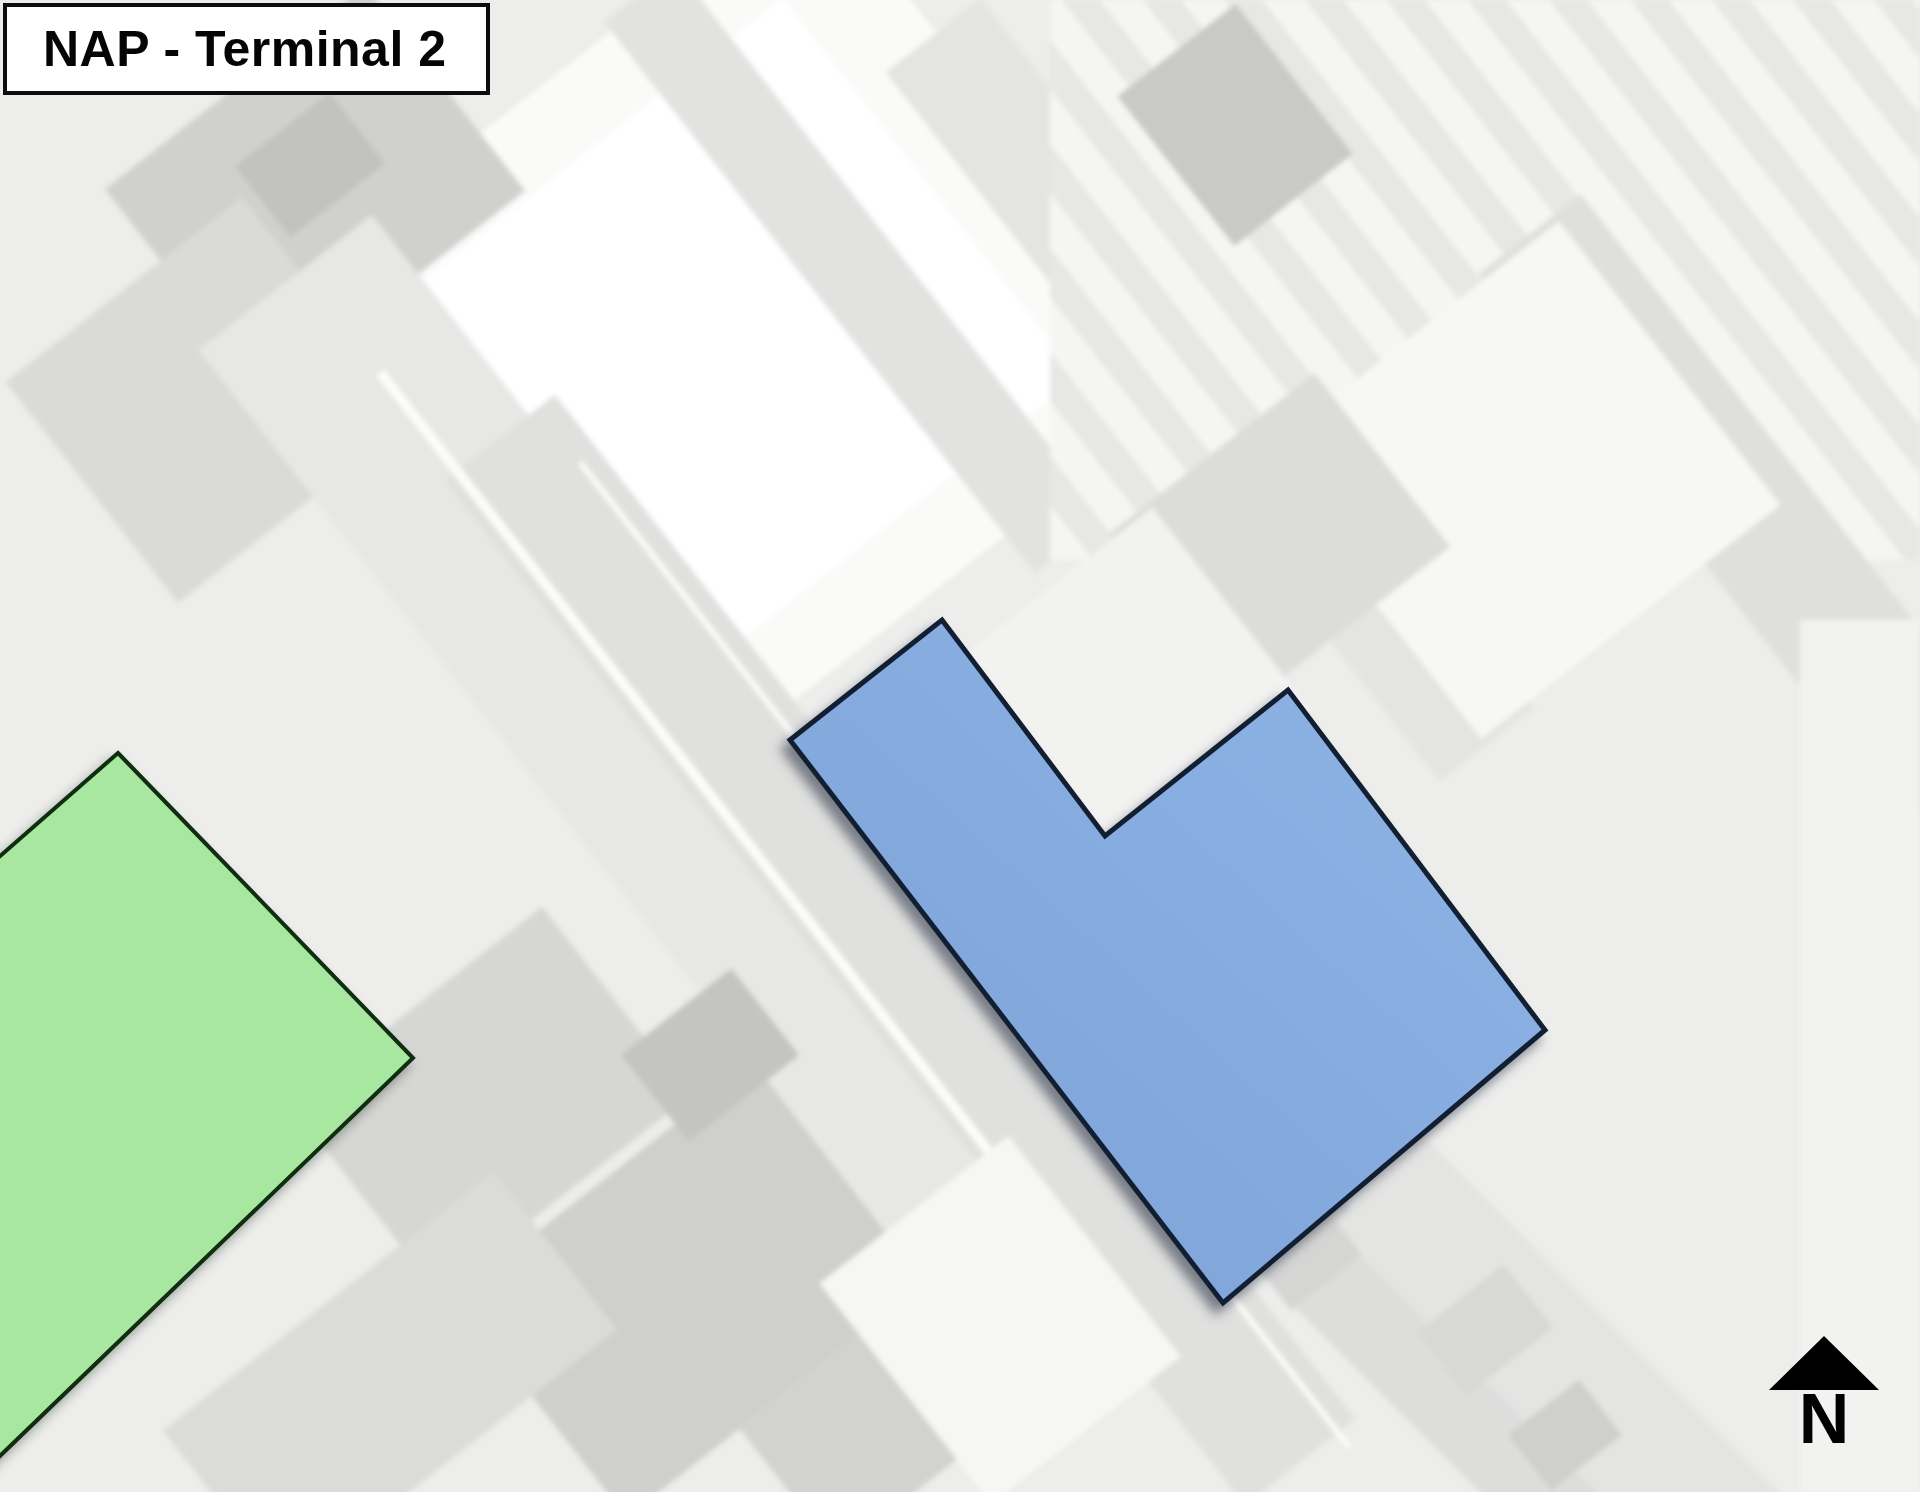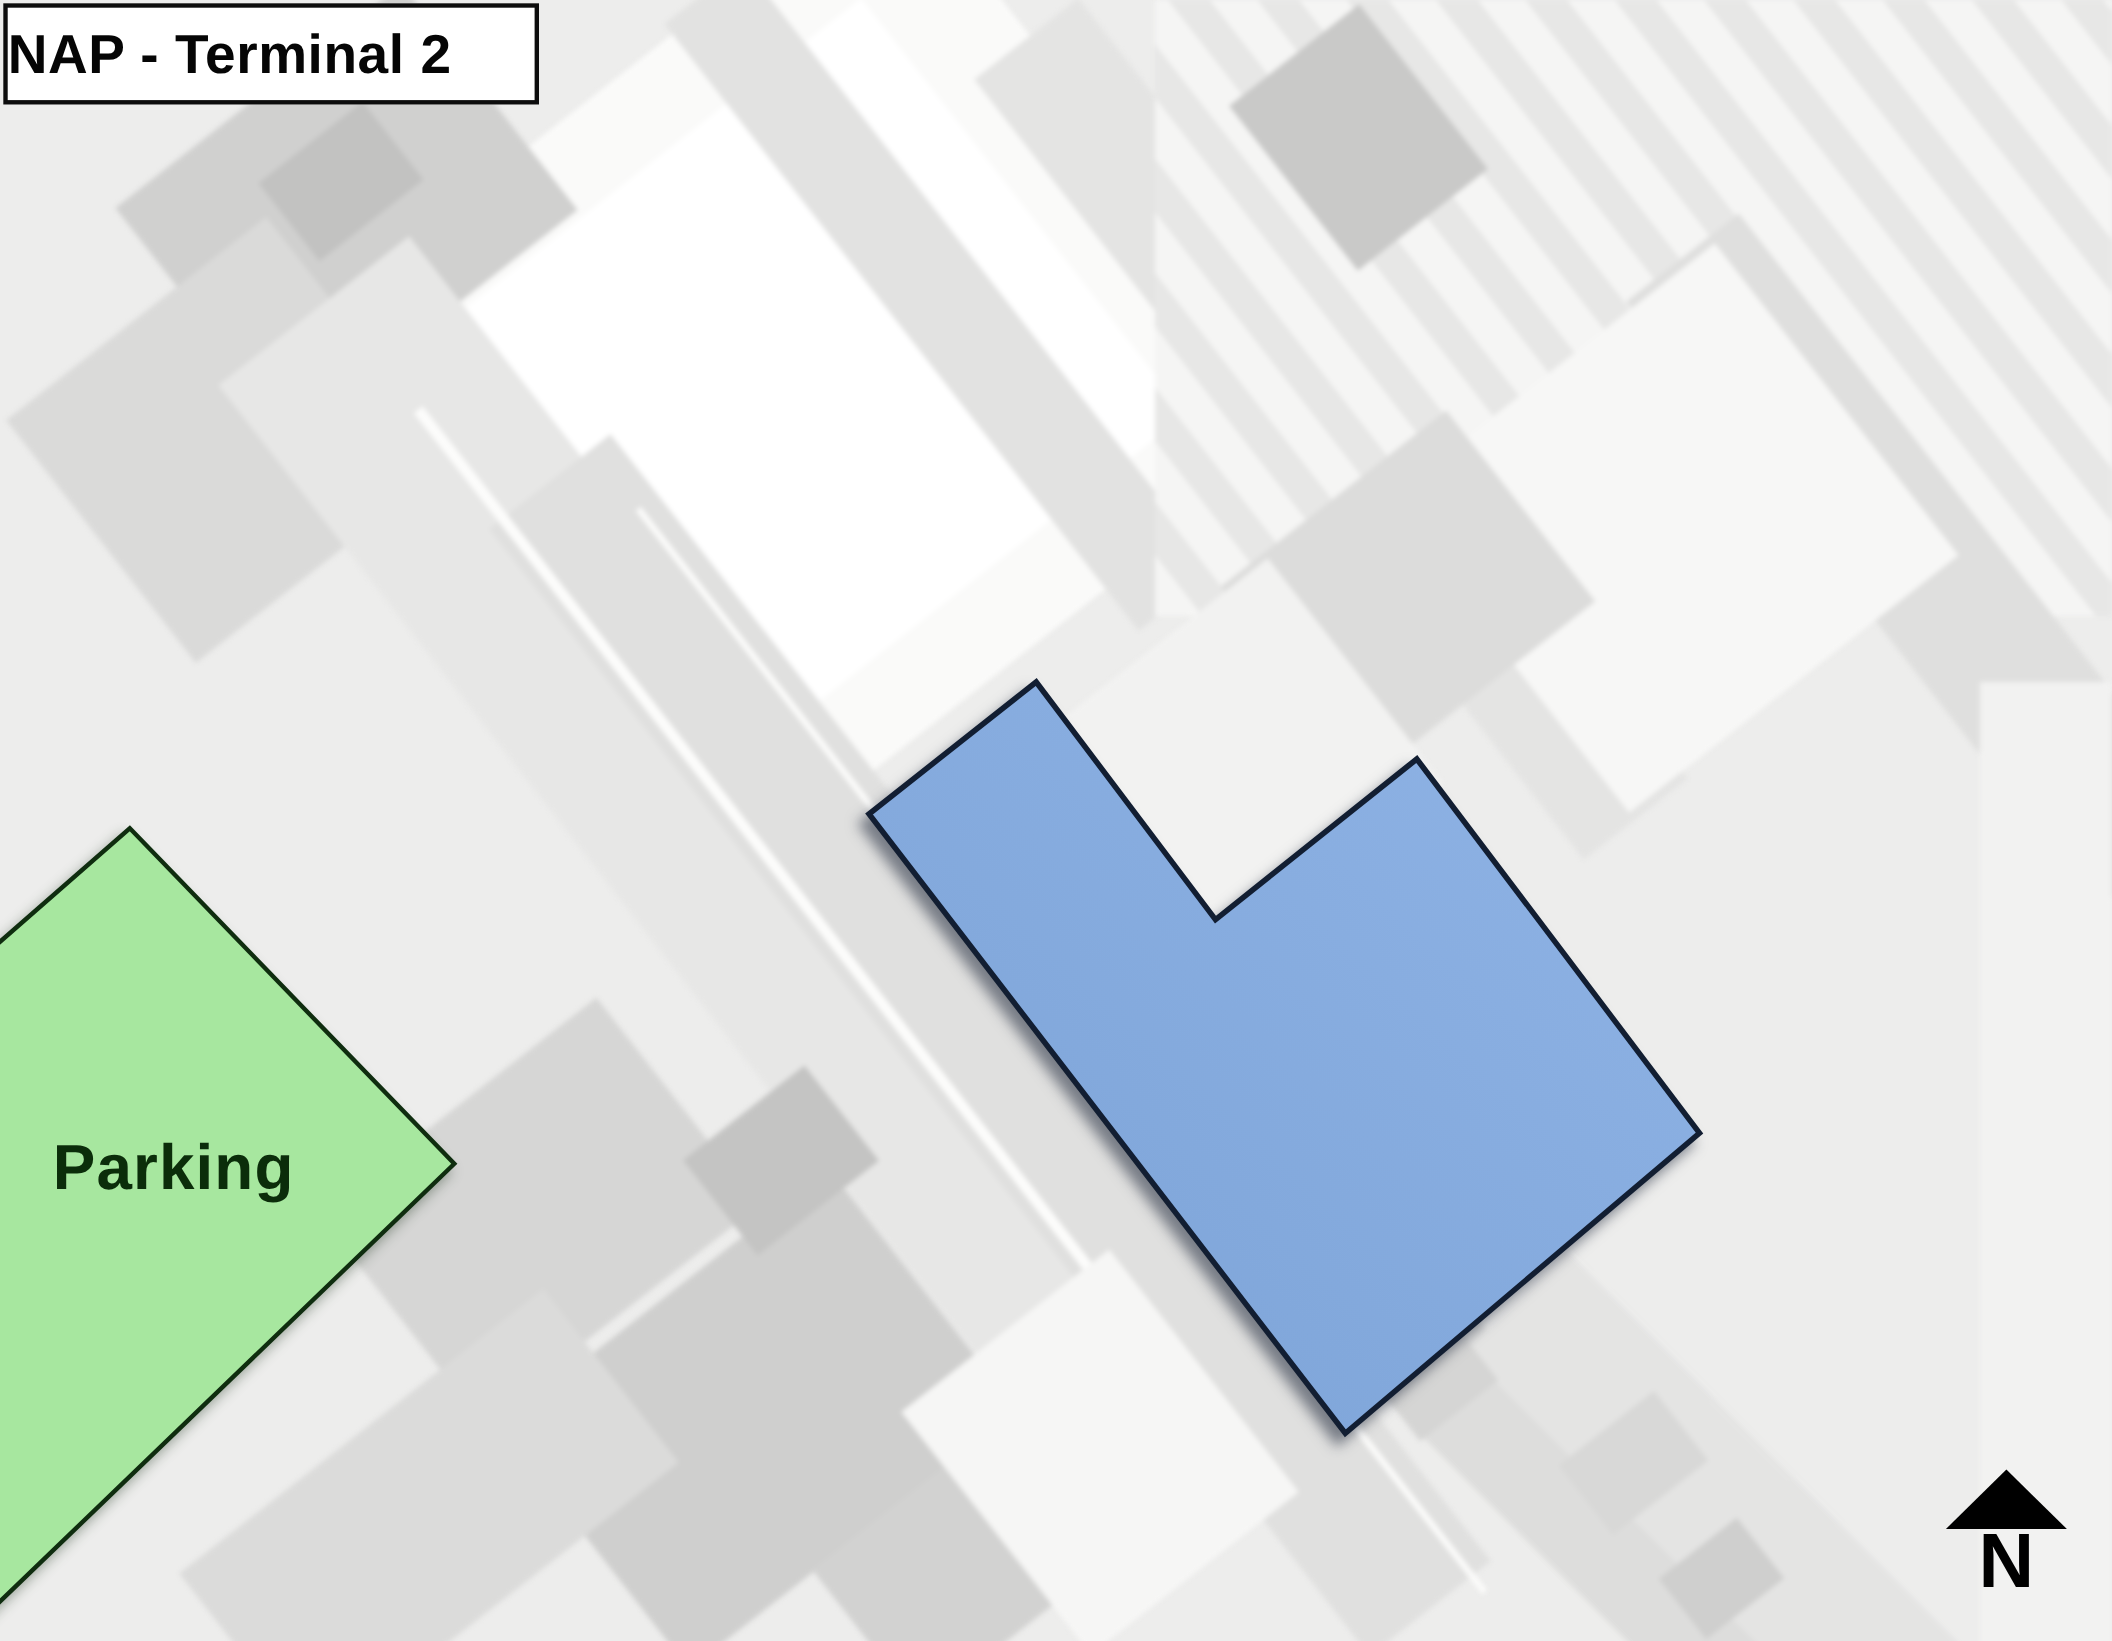--- a/index.html
+++ b/index.html
@@ -16,21 +16,21 @@
     background:repeating-linear-gradient(52deg,#f5f5f4 0 34px,#e7e7e6 34px 64px);
   }
   
   #overlay{position:absolute;left:0;top:0;}
   .terminal-shape{filter:drop-shadow(-7px 9px 6px rgba(15,25,45,.5));}
   .parking-shape{filter:drop-shadow(-5px 7px 6px rgba(15,40,15,.4));}
   
   .title-box{
     position:absolute;left:3px;top:3px;width:487px;height:92px;
     background:#ffffff;border:4px solid #0d0d0d;box-sizing:border-box;
-    display:flex;align-items:center;
+    display:flex;align-items:center;padding-left:36px;
     font-size:50px;font-weight:bold;color:#050505;letter-spacing:.5px;
   }
   .parking-label{
     position:absolute;left:48px;top:1028px;
     font-size:58px;font-weight:bold;letter-spacing:1px;
   }
   .north{position:absolute;left:1768px;top:1336px;width:112px;text-align:center;}
   .north-tri{
     width:0;height:0;margin:0 auto;
     border-left:55px solid transparent;border-right:55px solid transparent;
@@ -87,21 +87,20 @@
     <defs>
       <linearGradient id="termGrad" x1="1" y1="0" x2="0" y2="1">
         <stop offset="0" stop-color="#90b4e6"></stop>
         <stop offset="1" stop-color="#7ba2d6"></stop>
       </linearGradient>
     </defs>
     <polygon class="parking-shape" fill="#a7e79f" stroke-width="4" stroke-linejoin="miter" points="118,753 413,1058 -25,1480 -25,878" stroke="#0f2d0f"></polygon>
     <polygon class="terminal-shape" fill="url(#termGrad)" stroke-width="5" stroke-linejoin="miter" points="942,620 1105,836 1288,690 1545,1030 1223,1303 790,740" stroke="#121e32"></polygon>
   </svg>
 
-  <div class="parking-label" style="color: rgb(11, 45, 10);">Parking</div>
 
   <div class="title-box">
     <span>NAP - Terminal 2</span>
   </div>
 
   <div class="north">
     <div class="north-tri" style="border-bottom-color: rgb(0, 0, 0);"></div>
     <div class="north-n" style="color: rgb(0, 0, 0);">N</div>
   </div>
 

